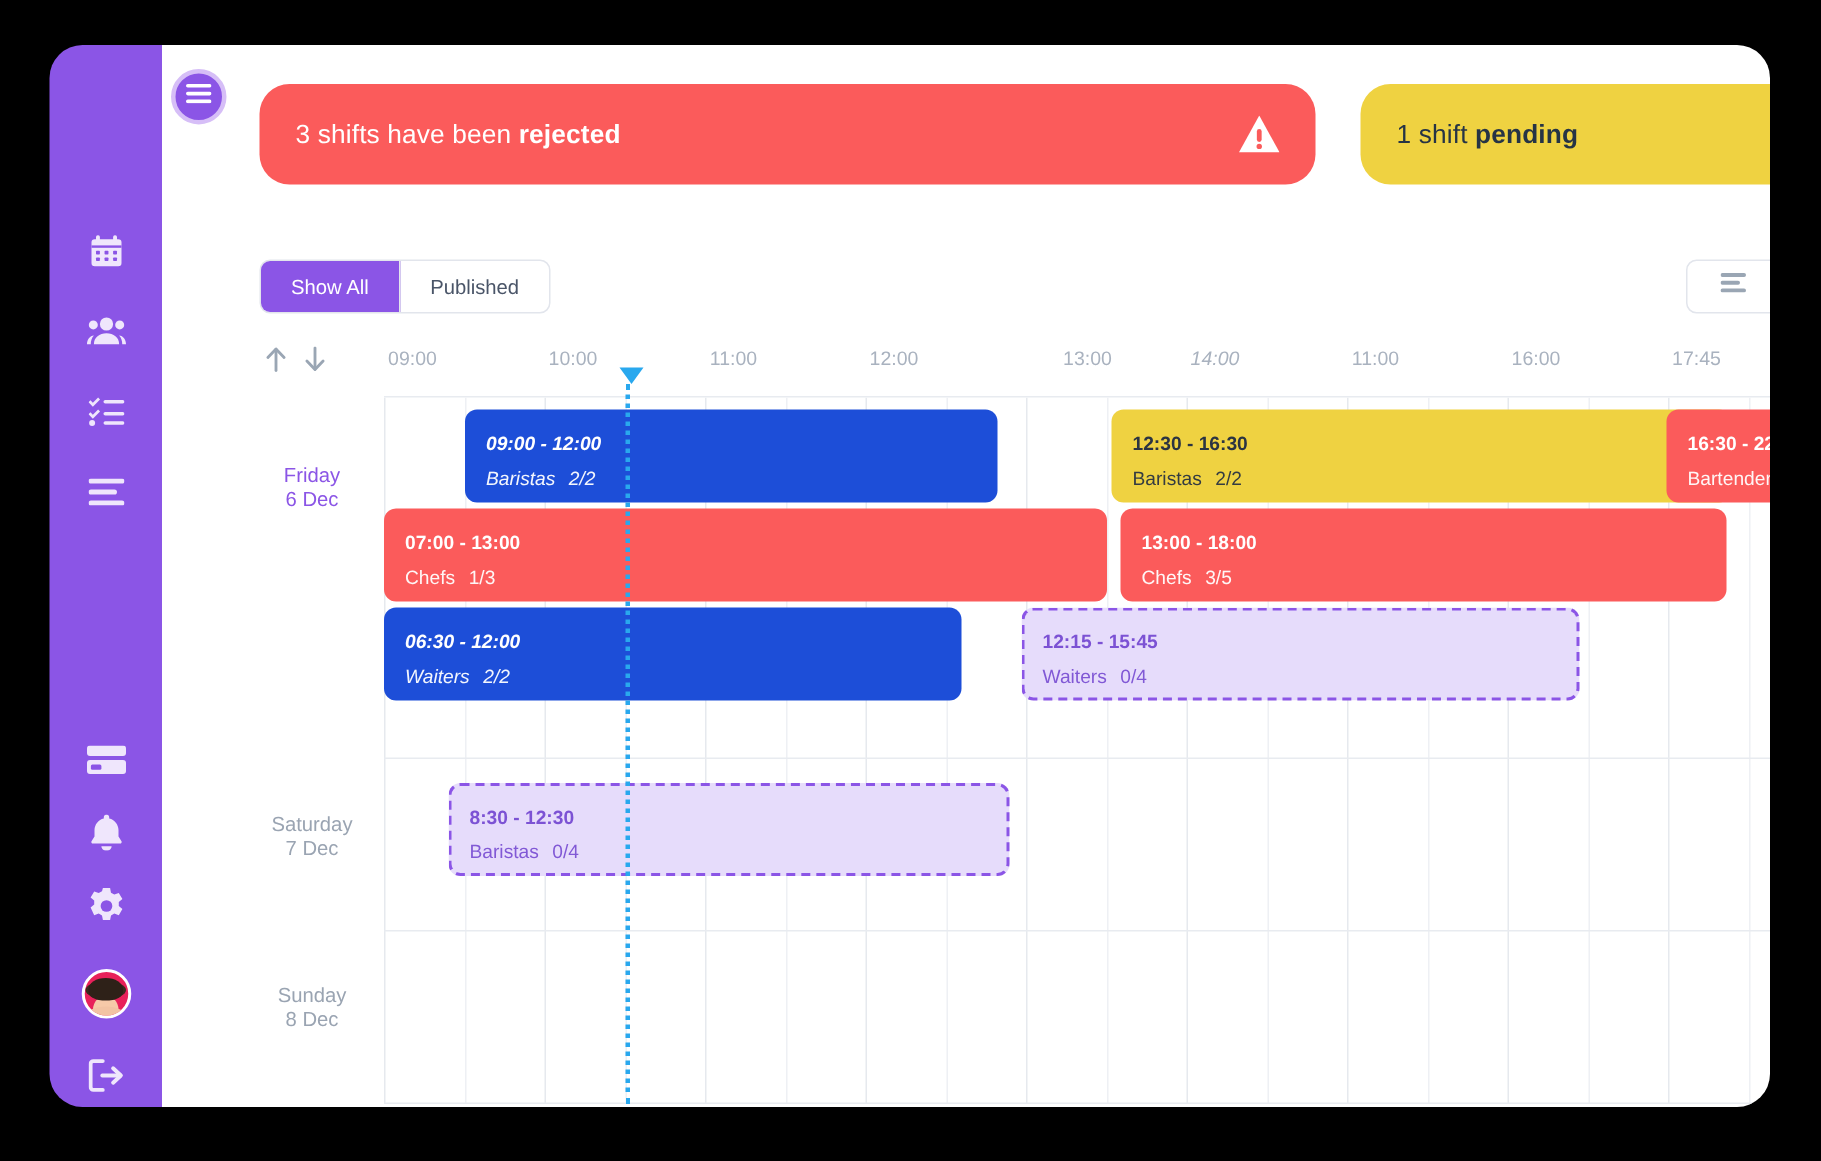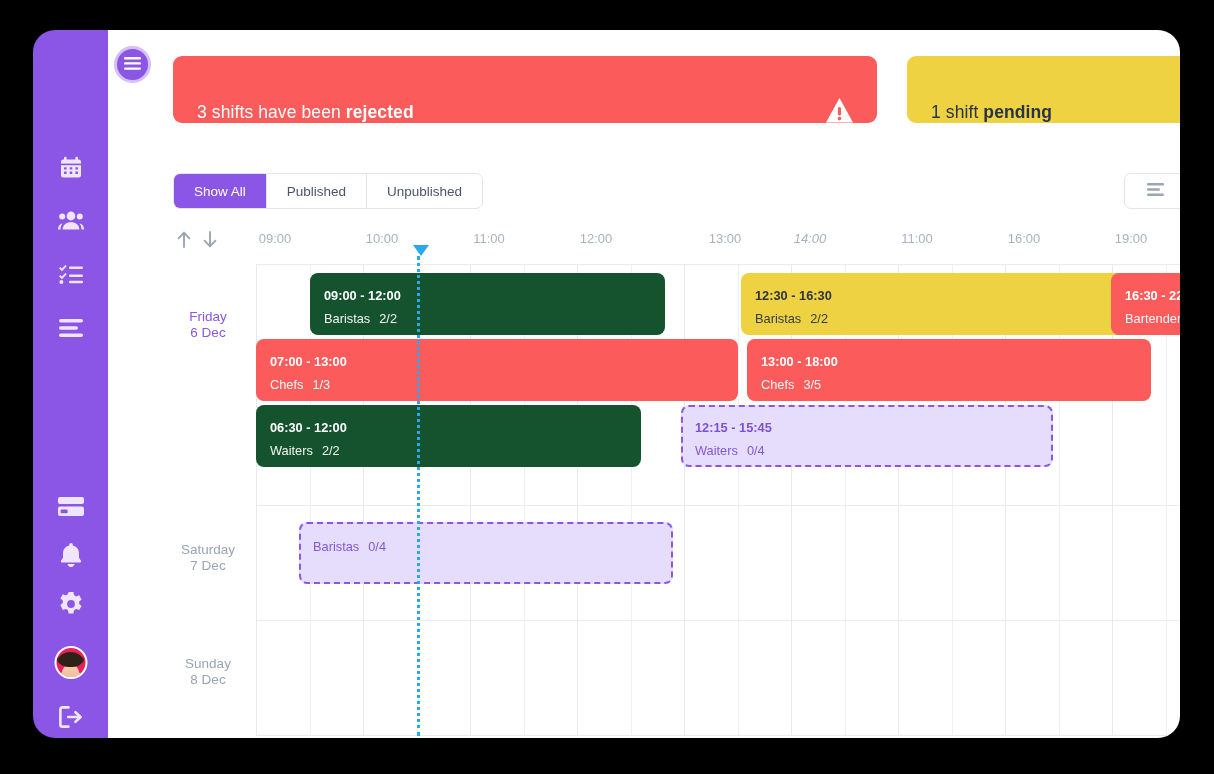--- a/index.html
+++ b/index.html
@@ -105,23 +105,23 @@
 
   
   .banners {
     position: absolute;
     left: 65px; top: 26px;
     display: flex;
     gap: 30px;
   }
   .banner {
     height: 67px;
-    border-radius: 9px;
+    border-radius: 20px;
     display: flex;
-    align-items: flex-end;
+    align-items: center;
     padding: 0 24px;
     position: relative;
   }
   .banner.rejected {
     width: 704px;
     background: #fb5b5b;
     color: #ffffff;
     justify-content: space-between;
   }
   .banner.pending {
@@ -235,21 +235,21 @@
     padding: 12px 14px 0 14px;
     font-size: 12.8px;
     overflow: hidden;
     cursor: pointer;
     line-height: 21px;
   }
   .shift .time { font-weight: 700; display:block; }
   .shift .role { display:block; opacity: .95; margin-top: 2px; font-weight: 400;}
   .shift .role .cnt { margin-left: 9px; }
 
-  .s-green  { background: #14532d; color: #ffffff; }
+  .s-green  { background: #1d4ed8; color: #ffffff; font-style: italic; }
   .s-yellow { background: #efd241; color: #2b3442; margin-left: 48px; }
   .s-red    { background: #fb5b5b; color: #ffffff; }
   .s-draft  { background: #e6dcfb; color: #7c52d4; border: 2px dashed #8b55e6; padding: 10px 12px 0 12px; margin-left: 21px; }
 
   
   .nowline {
     position: absolute;
     top: 30px;
     width: 0;
     border-left: 3px dotted #29a8ee;
@@ -400,21 +400,20 @@
         </div>
       </div>
       <div class="banner pending">
         <div class="banner-text"><span>1 shift </span><b>pending</b></div>
       </div>
     </div>
 
     <div class="tabs">
       <div class="tab active">Show All</div>
       <div class="tab">Published</div>
-      <div class="tab">Unpublished</div>
     </div>
 
     <div class="viewbtn">
       <span>
         <svg width="17" height="13" viewBox="0 0 17 13" fill="#9aa6b4">
           <rect x="0" y="0" width="17" height="2.6" rx="1.3"></rect>
           <rect x="0" y="5.2" width="13" height="2.6" rx="1.3"></rect>
           <rect x="0" y="10.4" width="17" height="2.6" rx="1.3"></rect>
         </svg>
       </span>
@@ -439,21 +438,21 @@
 
       <div class="timebar" id="timebar">
           <div class="tlabel" style="left: 110px;">09:00</div>
           <div class="tlabel" style="left: 217px;">10:00</div>
           <div class="tlabel" style="left: 324px;">11:00</div>
           <div class="tlabel" style="left: 431px;">12:00</div>
           <div class="tlabel" style="left: 560px;">13:00</div>
           <div class="tlabel" style="left: 645px; font-style: italic;">14:00</div>
           <div class="tlabel" style="left: 752px;">11:00</div>
           <div class="tlabel" style="left: 859px;">16:00</div>
-          <div class="tlabel" style="left: 966px;">19:00</div>
+          <div class="tlabel" style="left: 966px;">17:45</div>
         </div>
       <div class="grid" id="grid">
           <div class="vline hour" style="left: 0px;"></div>
           <div class="vline" style="left: 53.5px;"></div>
           <div class="vline hour" style="left: 107px;"></div>
           <div class="vline" style="left: 160.5px;"></div>
           <div class="vline hour" style="left: 214px;"></div>
           <div class="vline" style="left: 267.5px;"></div>
           <div class="vline hour" style="left: 321px;"></div>
           <div class="vline" style="left: 374.5px;"></div>
@@ -492,20 +491,21 @@
           </div>
           <div class="shift s-green" style="left: 0px; width: 385px; top: 140px; height: 62px;">
             <span class="time">06:30 - 12:00</span>
             <span class="role">Waiters<span class="cnt">2/2</span></span>
           </div>
           <div class="shift s-draft" style="left: 404px; width: 372px; top: 140px; height: 62px;">
             <span class="time">12:15 - 15:45</span>
             <span class="role">Waiters<span class="cnt">0/4</span></span>
           </div>
           <div class="shift s-draft" style="left: 22px; width: 374px; top: 257px; height: 62px;">
+            <span class="time">8:30 - 12:30</span>
             <span class="role">Baristas<span class="cnt">0/4</span></span>
           </div>
         </div>
       <div id="daycol">
           <div class="daylabel active" style="left: 0px; top: 83px;">
             <div>Friday</div>
             <div>6 Dec</div>
           </div>
           <div class="daylabel" style="left: 0px; top: 316px;">
             <div>Saturday</div>

